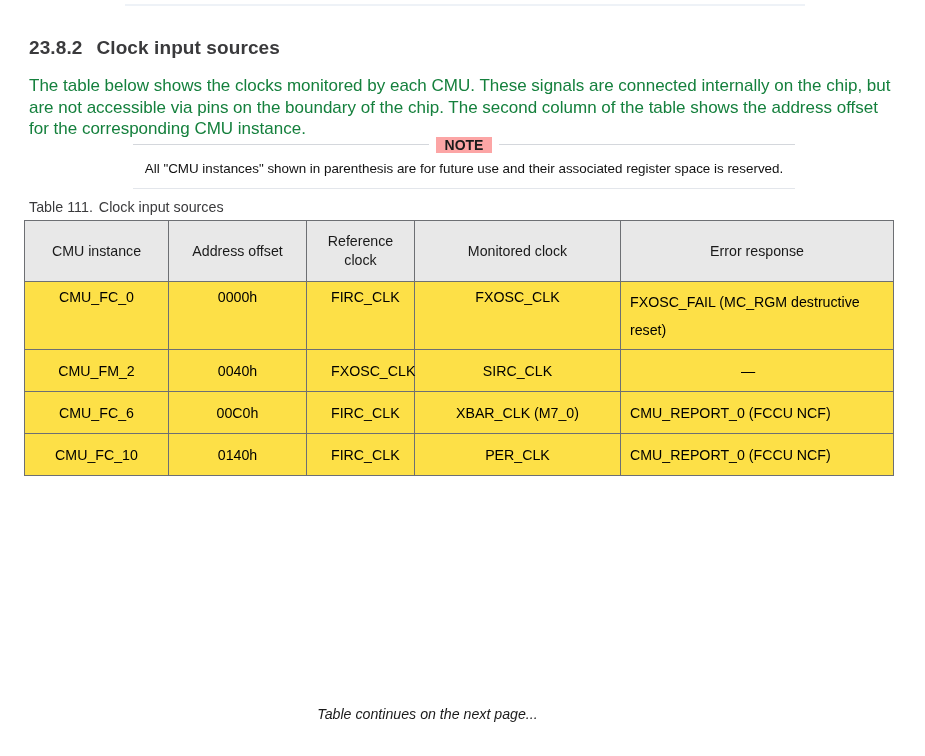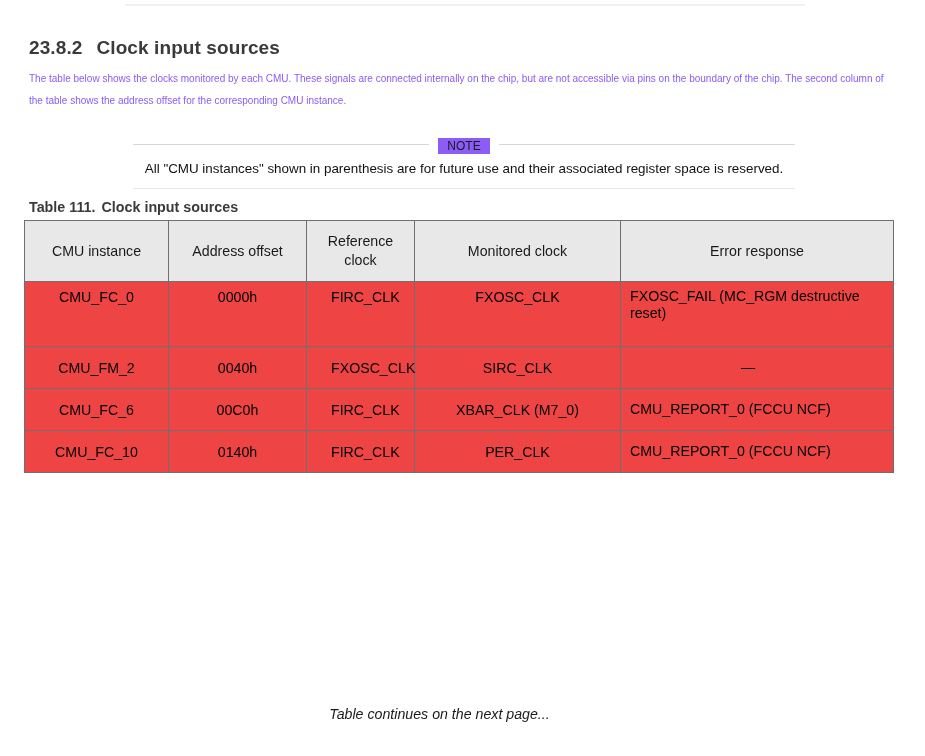--- a/index.html
+++ b/index.html
@@ -50,23 +50,23 @@
     display: inline-block;
     margin-right: 14px;
   }
 
   
   .body-para {
     position: absolute;
     left: 29px;
     top: 58px;
     width: 864px;
-    font-size: 10px;
+    font-size: 17px;
     line-height: 21.5px;
-    color: #8b5cf6;
+    color: #15803d;
     text-align: left;
   }
 
   
   .note-block {
     position: absolute;
     left: 133px;
     top: 136px;
     width: 662px;
   }
@@ -81,24 +81,24 @@
     position: absolute;
     top: 50%;
     height: 1px;
     background: #d4d7dc;
   }
   .note-head::before { left: 0; width: 296px; }
   .note-head::after  { right: 0; width: 296px; }
   .note-label {
     position: relative;
     display: inline-block;
-    background: #8b5cf6;
+    background: #fca5a5;
     padding: 0 9px;
-    font-size: 12px;
-    font-weight: normal;
+    font-size: 14px;
+    font-weight: bold;
     color: #1a1a1a;
     line-height: 16px;
   }
   .note-text {
     margin-top: 8px;
     font-size: 13.4px;
     line-height: 18px;
     text-align: center;
     color: #111111;
   }
@@ -107,21 +107,21 @@
     height: 1px;
     background: #e3e6eb;
   }
 
   
   .table-caption {
     position: absolute;
     left: 29px;
     top: 199px;
     font-size: 14.3px;
-    font-weight: bold;
+    font-weight: normal;
     color: #3a3a3c;
     white-space: nowrap;
   }
   .table-caption .cap-num { margin-right: 6px; }
 
   
   .data-table-wrap {
     position: absolute;
     left: 24px;
     top: 220px;
@@ -149,49 +149,48 @@
   table.data-table thead th {
     background: #e8e8e8;
     font-weight: normal;
     color: #1a1a1a;
     text-align: center;
     height: 52px;
     line-height: 19px;
     padding: 4px 6px;
   }
   table.data-table tbody td {
-    background: #ef4444;
+    background: #fde047;
     height: 31px;
     padding: 5px 24px;
   }
   table.data-table tbody td.ctr { text-align: center; }
   table.data-table tbody td.err {
     text-align: left;
     padding-left: 9px;
-    line-height: 17px;
+    line-height: 28px;
   }
   table.data-table tbody td.err.dash {
     text-align: center;
     padding-left: 6px;
   }
   table.data-table tbody tr.tall td { height: 52px; }
   table.data-table tbody tr.tall td.ctr { vertical-align: top; padding-top: 7px; }
   table.data-table tbody tr.tall td.err { vertical-align: top; padding-top: 6px; }
 
   
   .continues {
     position: absolute;
     left: 0;
     top: 706px;
     width: 855px;
     text-align: center;
     font-size: 14.2px;
     font-style: italic;
     color: #1a1a1a;
-    padding-left: 12px;
   }
 </style>
 </head>
 <body>
 
 <div class="top-rule"></div>
 
 <div class="page">
 
   <h2 class="section-heading">

